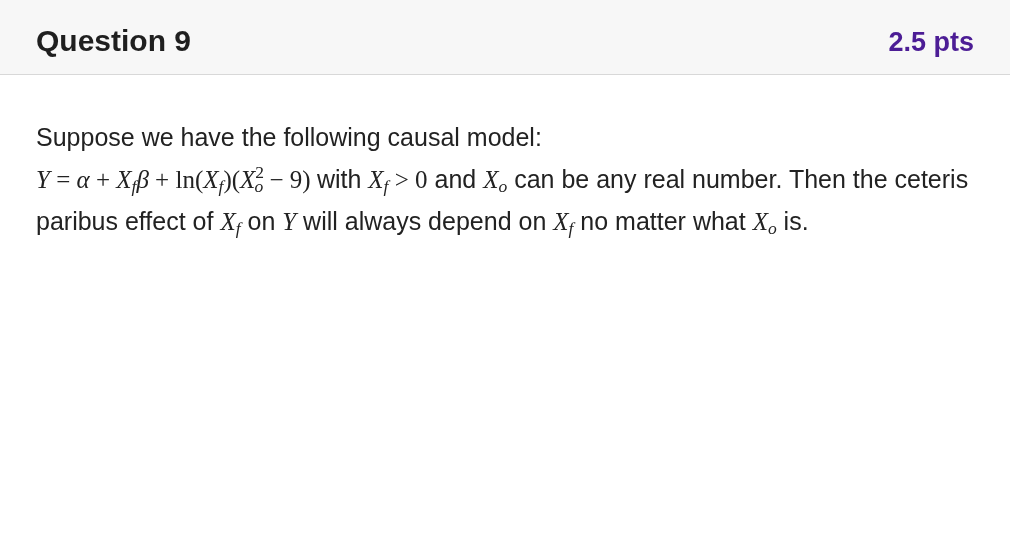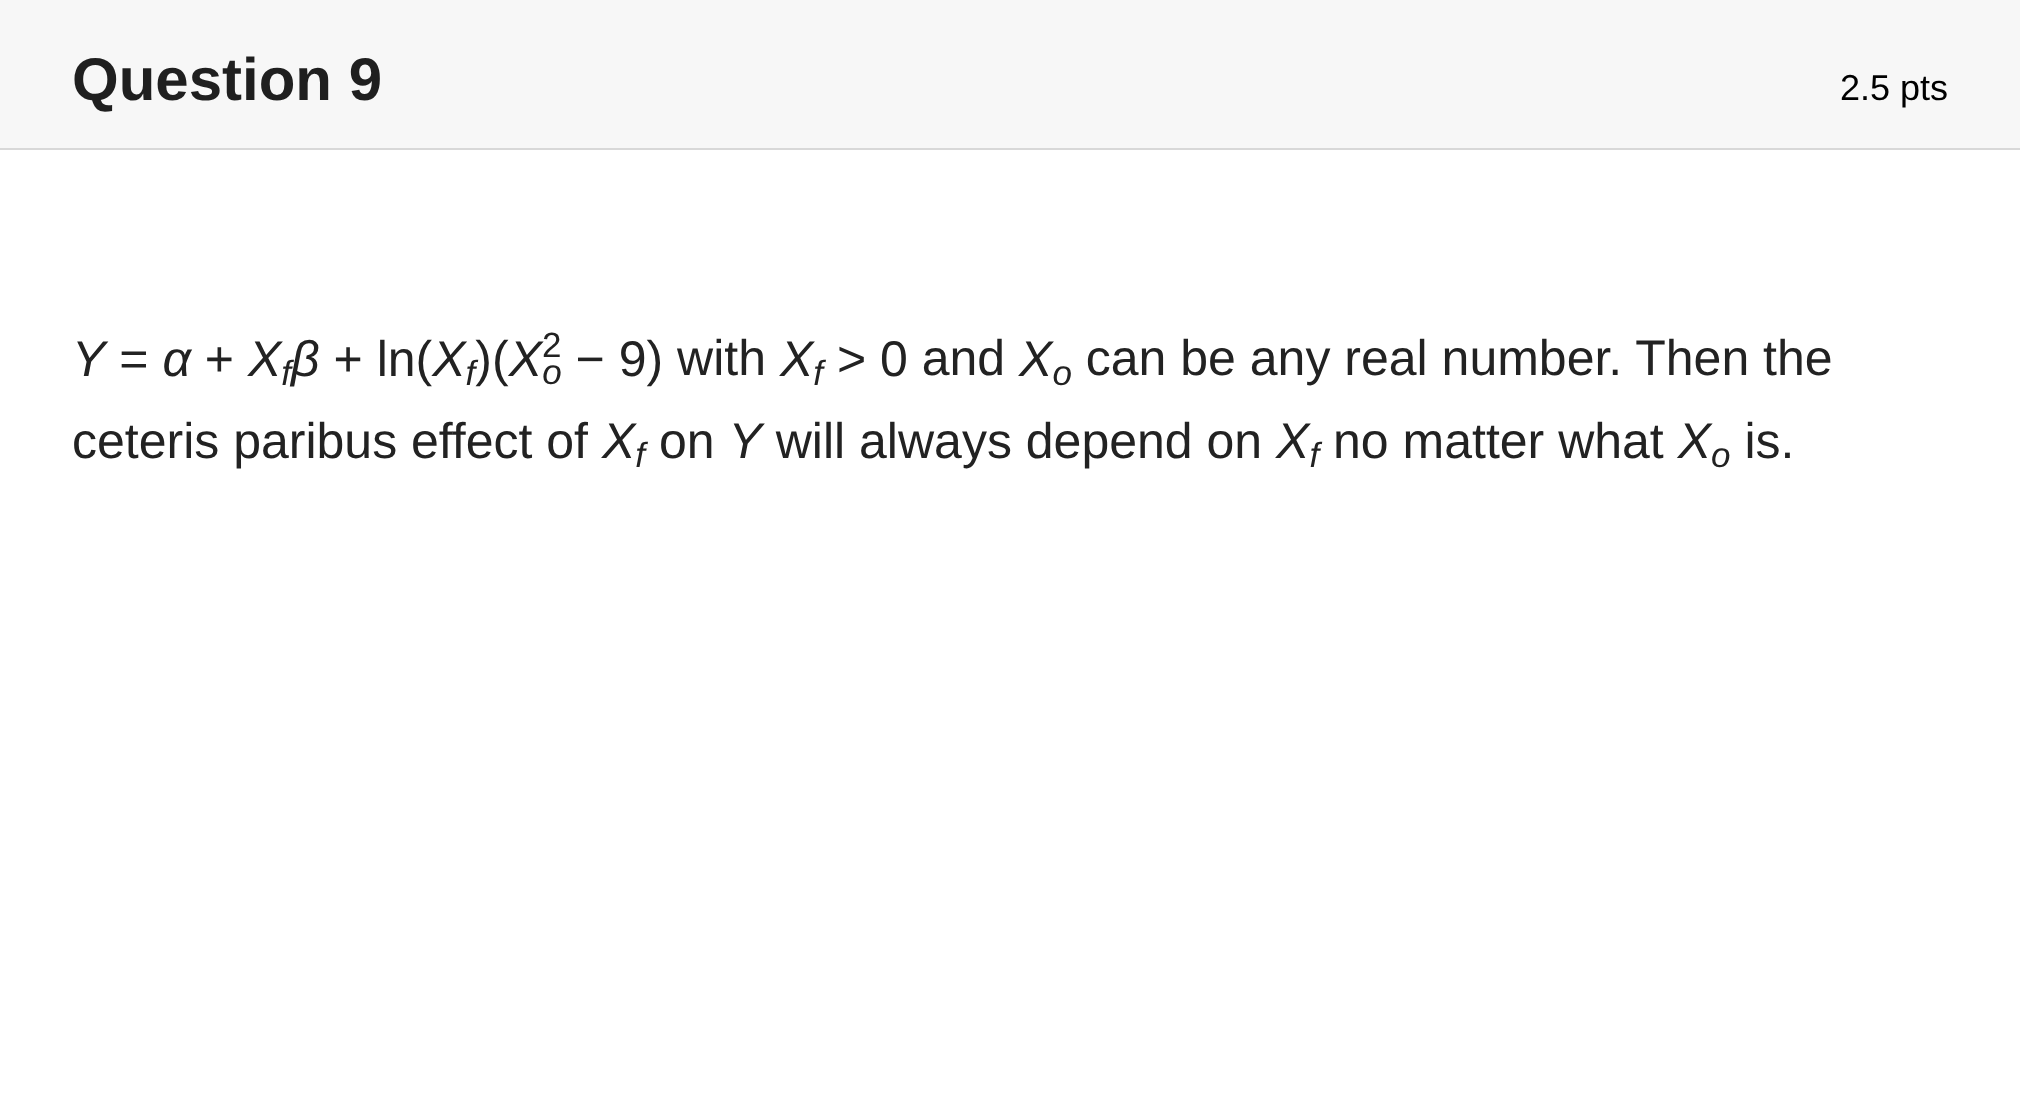--- a/index.html
+++ b/index.html
@@ -21,35 +21,35 @@
     padding: 24px 36px 16px 36px;
     border-bottom: 1px solid #d8d8d8;
     background: #f7f7f7;
   }
   .q-title {
     font-size: 30px;
     font-weight: 700;
     color: #1f1f1f;
   }
   .q-pts {
-    font-size: 18px;
-    font-weight: 400;
-    color: #000000;
+    font-size: 27px;
+    font-weight: 700;
+    color: #4c1d95;
   }
   .body {
     padding: 42px 36px 10px 36px;
   }
   .prompt {
     font-size: 25px;
     line-height: 1.65;
     color: #222;
     margin-bottom: 40px;
   }
   .math {
-    font-family: Liberation Sans, sans-serif;
+    font-family: Liberation Serif, serif;
     font-style: italic;
     white-space: nowrap;
   }
   .math .rm { font-style: normal; }
   .math .sub {
     font-size: 0.7em;
     vertical-align: -0.25em;
     font-style: italic;
   }
   .math .sup {
@@ -84,21 +84,21 @@
 <div class="wrap">
 
   <div class="header">
     <div class="q-title">Question 9</div>
     <div class="q-pts">2.5 pts</div>
   </div>
 
   <div class="body">
 
     <div class="prompt">
-      <br>
+      <span>Suppose we have the following causal model:</span><br>
       <span class="math">
         <span>Y</span><span class="rm"> = </span><span>α</span><span class="rm"> + </span><span>X</span><span class="sub">f</span><span>β</span><span class="rm"> + </span><span class="rm">ln</span><span class="rm">(</span><span>X</span><span class="sub">f</span><span class="rm">)(</span><span>X</span><span class="sup">2</span><span class="sub" style="margin-left:-0.55em;">o</span><span class="rm"> − 9)</span>
       </span><span> with </span><span class="math"><span>X</span><span class="sub">f</span><span class="rm"> &gt; 0</span></span><span> and </span><span class="math"><span>X</span><span class="sub">o</span></span><span> can be any real number.  Then the ceteris paribus effect of </span><span class="math"><span>X</span><span class="sub">f</span></span><span> on </span><span class="math">Y</span><span> will always depend on </span><span class="math"><span>X</span><span class="sub">f</span></span><span> no matter what </span><span class="math"><span>X</span><span class="sub">o</span></span><span> is.</span>
     </div>
 
 
   </div>
 </div>
 
 </body></html>

